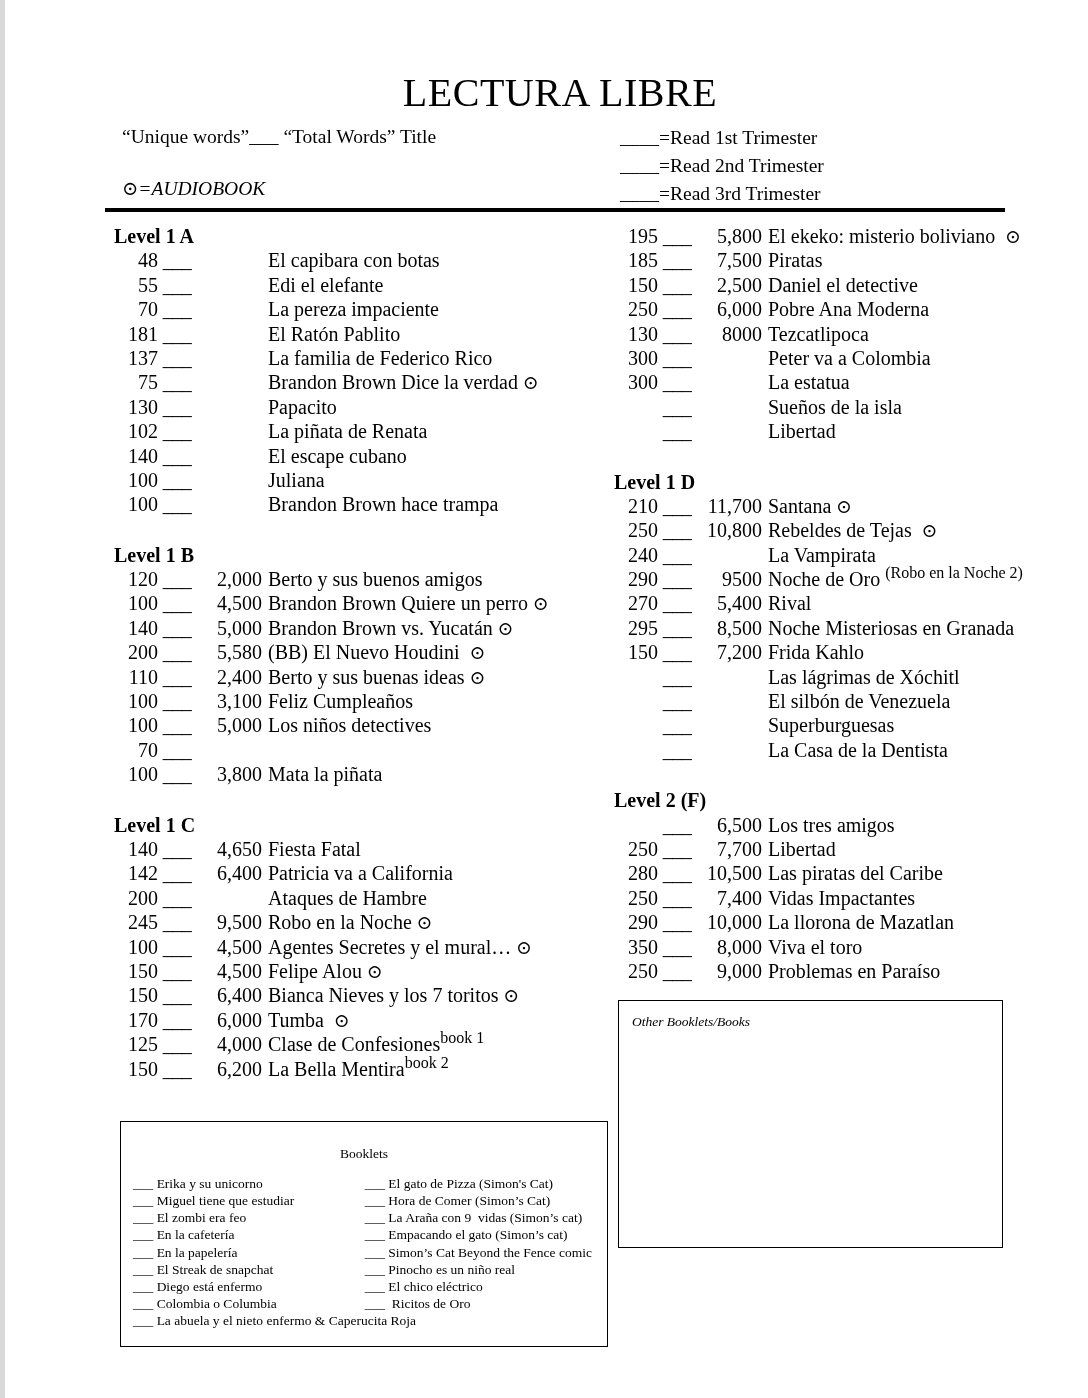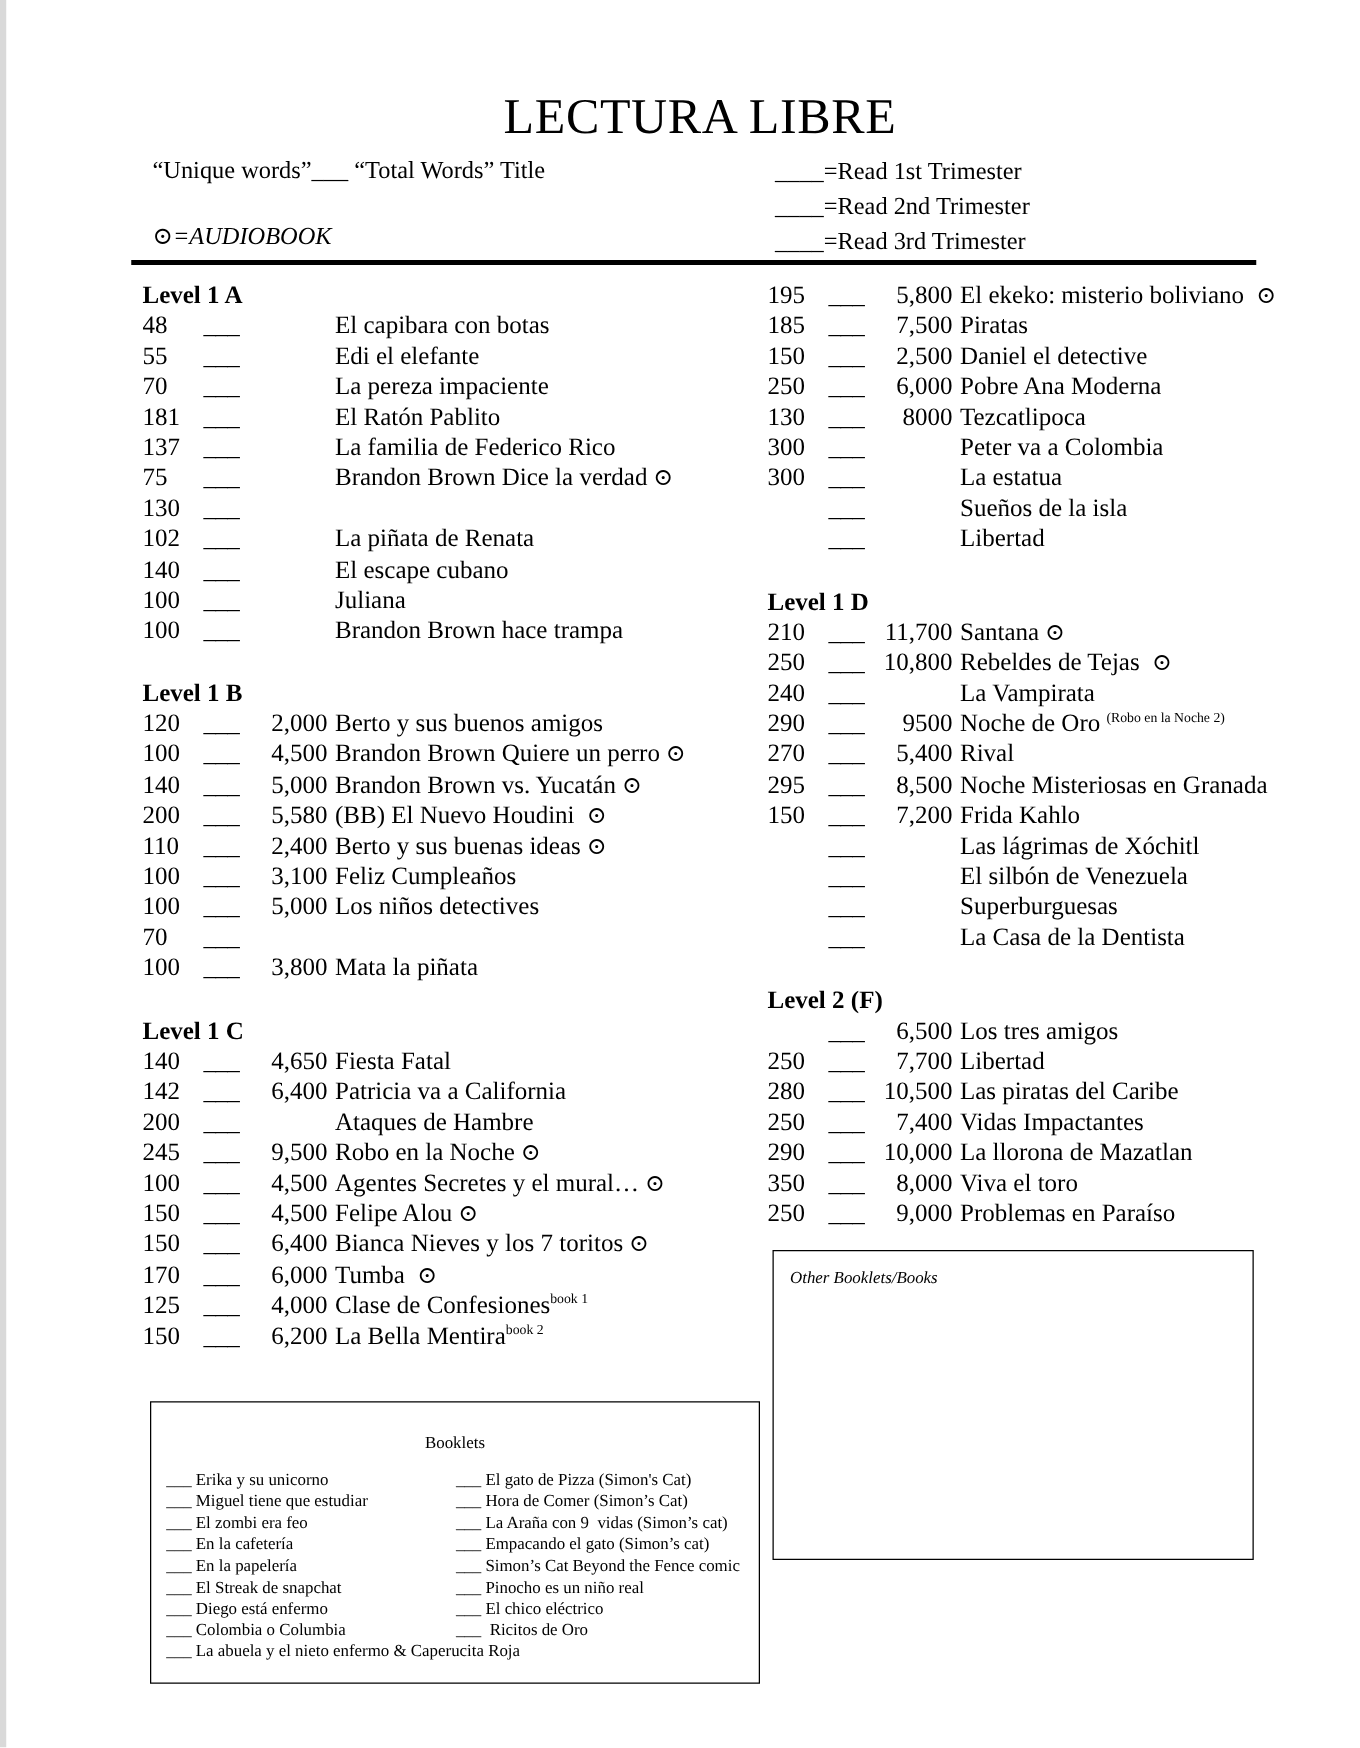--- a/index.html
+++ b/index.html
@@ -64,34 +64,34 @@
     line-height: 1.22;
     white-space: pre;
   }
   .rows { }
   .row {
     display: flex; align-items: baseline;
     font-size: 20px; line-height: 1.22;
     white-space: pre;
   }
   .uw {
-    width: 44px; flex: 0 0 44px;
+    width: 44px; text-align: right; flex: 0 0 44px;
   }
   .blank {
     width: 38px; flex: 0 0 38px; text-align: center;
     letter-spacing: -0.5px;
   }
   .tw {
     width: 66px; flex: 0 0 66px; text-align: right;
     padding-right: 6px;
   }
   .title-cell { flex: 1 1 auto; }
   .audio { font-size: 19px; }
   sup.bk {
-    font-size: 11px; vertical-align: super; line-height: 0;
+    font-size: 16px; vertical-align: super; line-height: 0;
   }
   .spacer { height: 26px; }
 
   
   .booklets-box {
     position: absolute; left: 120px; top: 1121px;
     width: 488px; height: 226px;
     border: 1.4px solid #000;
     box-sizing: border-box;
   }
@@ -147,21 +147,21 @@
 
   <div class="col-left" id="col-left">
       <div class="level-head">Level 1 A</div>
       <div class="rows">
         <div class="row"><span class="uw">48</span><span class="blank">___</span><span class="tw"></span><span class="title-cell">El capibara con botas</span></div>
         <div class="row"><span class="uw">55</span><span class="blank">___</span><span class="tw"></span><span class="title-cell">Edi el elefante</span></div>
         <div class="row"><span class="uw">70</span><span class="blank">___</span><span class="tw"></span><span class="title-cell">La pereza impaciente</span></div>
         <div class="row"><span class="uw">181</span><span class="blank">___</span><span class="tw"></span><span class="title-cell">El Ratón Pablito</span></div>
         <div class="row"><span class="uw">137</span><span class="blank">___</span><span class="tw"></span><span class="title-cell">La familia de Federico Rico</span></div>
         <div class="row"><span class="uw">75</span><span class="blank">___</span><span class="tw"></span><span class="title-cell">Brandon Brown Dice la verdad<span class="audio"> ⊙</span></span></div>
-        <div class="row"><span class="uw">130</span><span class="blank">___</span><span class="tw"></span></div>
+        <div class="row"><span class="uw">130</span><span class="blank">___</span><span class="tw"></span><span class="title-cell">Papacito</span></div>
         <div class="row"><span class="uw">102</span><span class="blank">___</span><span class="tw"></span><span class="title-cell">La piñata de Renata</span></div>
         <div class="row"><span class="uw">140</span><span class="blank">___</span><span class="tw"></span><span class="title-cell">El escape cubano</span></div>
         <div class="row"><span class="uw">100</span><span class="blank">___</span><span class="tw"></span><span class="title-cell">Juliana</span></div>
         <div class="row"><span class="uw">100</span><span class="blank">___</span><span class="tw"></span><span class="title-cell">Brandon Brown hace trampa</span></div>
       </div>
       <div class="spacer"></div>
       <div class="level-head">Level 1 B</div>
       <div class="rows">
         <div class="row"><span class="uw">120</span><span class="blank">___</span><span class="tw">2,000</span><span class="title-cell">Berto y sus buenos amigos</span></div>
         <div class="row"><span class="uw">100</span><span class="blank">___</span><span class="tw">4,500</span><span class="title-cell">Brandon Brown Quiere un perro<span class="audio"> ⊙</span></span></div>

